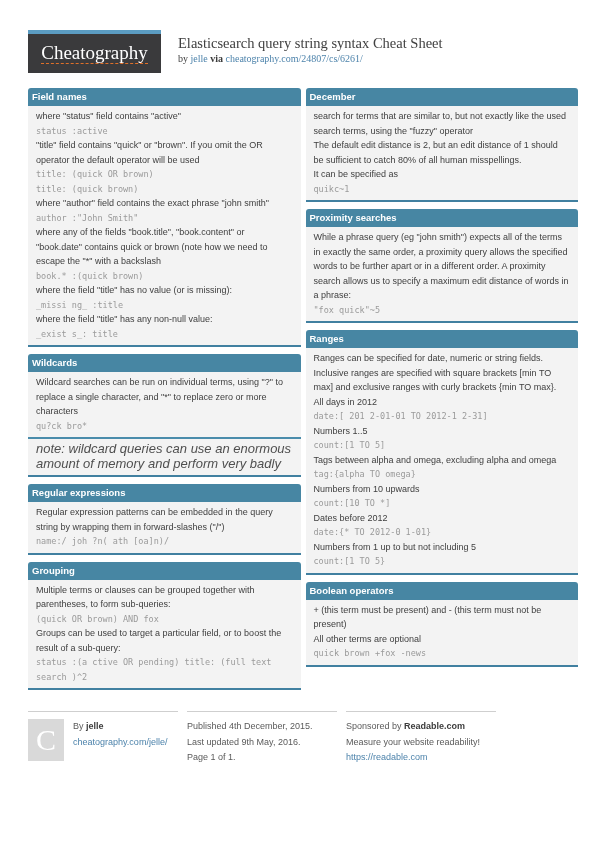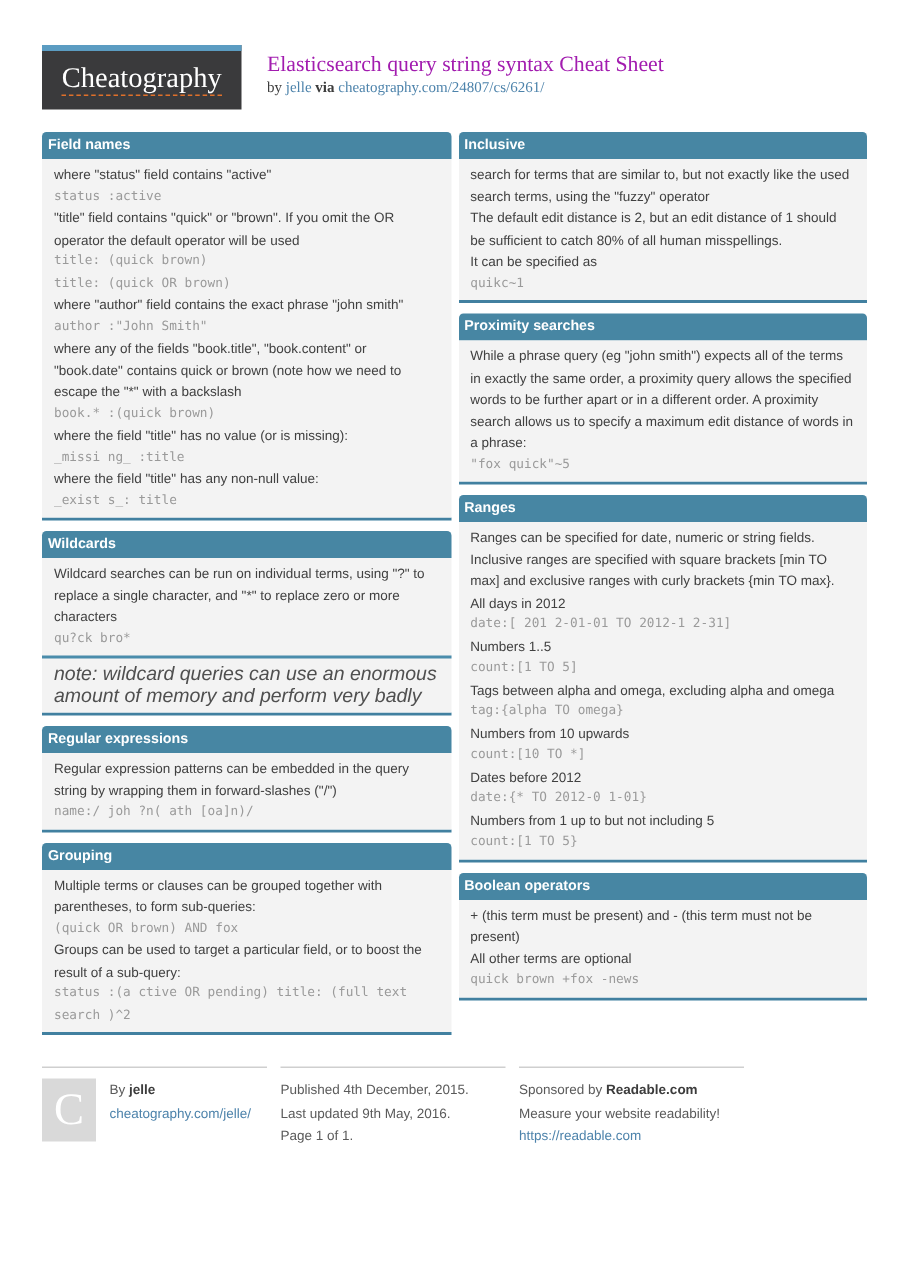--- a/index.html
+++ b/index.html
@@ -9,21 +9,21 @@
   }
   .sheet{padding:30px 22px 0 28px;}
 
   
   .hdr{display:flex;align-items:flex-start;gap:17px;margin-bottom:15px;}
   .logo{width:133px;height:39px;background:#3a3a3c;border-top:4px solid #5b9cc2;
         display:flex;align-items:center;justify-content:center;}
   .logo span{color:#fff;font-family:"Liberation Serif",serif;font-size:19px;
         border-bottom:1px dashed #e0702a;padding-bottom:1px;line-height:1;}
   .hgroup{padding-top:5px;}
-  .title{font-family:"Liberation Serif",serif;font-size:14.5px;color:#a21caf;line-height:17px;}
+  .title{font-family:"Liberation Serif",serif;font-size:14.5px;color:#404040;line-height:17px;}
   .byline{font-family:"Liberation Serif",serif;font-size:10px;color:#3c3c3c;line-height:14px;}
   .byline .lnk{color:#4d83ab;text-decoration:none;cursor:pointer;}
 
   
   .cols{display:flex;gap:5px;}
   .col{width:273px;}
   .card{margin-bottom:7px;border-bottom:2px solid #4180a0;}
   .card-h{background:#4786a3;color:#fff;font-size:9.5px;font-weight:bold;
           padding:4px 8px 4px 4px;line-height:10px;border-radius:3px 3px 0 0;}
   .card-b{background:#f3f3f3;}
@@ -67,22 +67,22 @@
 
   <div class="cols" id="columns">
       <div class="col">
         <div class="card">
           <div class="card-h">Field names</div>
           <div class="card-b">
             <div class="block">
               <div class="t">where "status" field contains "active"</div>
               <div class="c">status :active</div>
               <div class="t">"title" field contains "quick" or "brown". If you omit the OR operator the default operator will be used</div>
+              <div class="c">title: (quick OR brown)</div>
               <div class="c">title: (quick brown)</div>
-              <div class="c">title: (quick OR brown)</div>
               <div class="t">where "author" field contains the exact phrase "john smith"</div>
               <div class="c">author :"John Smith"</div>
               <div class="t">where any of the fields "book.title", "book.content" or "book.date" contains quick or brown (note how we need to escape the "*" with a backslash</div>
               <div class="c">book.* :(quick brown)</div>
               <div class="t">where the field "title" has no value (or is missing):</div>
               <div class="c">_missi ng_ :title</div>
               <div class="t">where the field "title" has any non-null value:</div>
               <div class="c">_exist s_: title</div>
             </div>
           </div>
@@ -115,21 +115,21 @@
               <div class="t">Multiple terms or clauses can be grouped together with parentheses, to form sub-queries:</div>
               <div class="c">(quick OR brown) AND fox</div>
               <div class="t">Groups can be used to target a particular field, or to boost the result of a sub-query:</div>
               <div class="c">status :(a ctive OR pending) title: (full text search )^2</div>
             </div>
           </div>
         </div>
       </div>
       <div class="col">
         <div class="card">
-          <div class="card-h">Inclusive</div>
+          <div class="card-h">December</div>
           <div class="card-b">
             <div class="block">
               <div class="t">search for terms that are similar to, but not exactly like the used search terms, using the "fuzzy" operator</div>
               <div class="t">The default edit distance is 2, but an edit distance of 1 should be sufficient to catch 80% of all human misspellings.</div>
               <div class="t">It can be specified as</div>
               <div class="c">quikc~1</div>
             </div>
           </div>
         </div>
         <div class="card">

